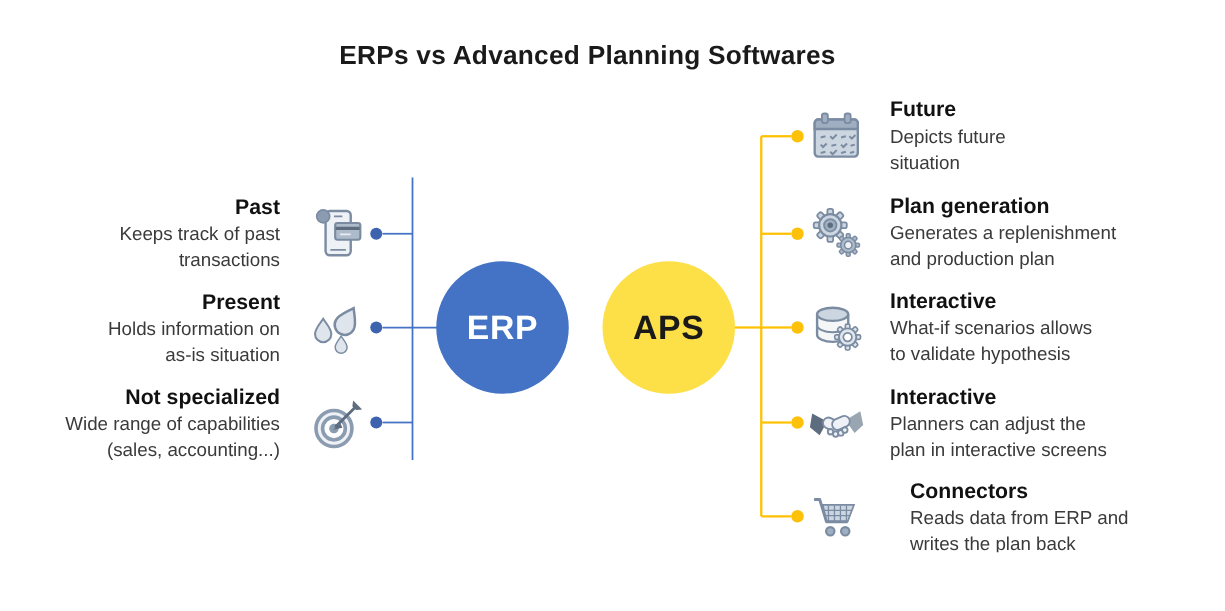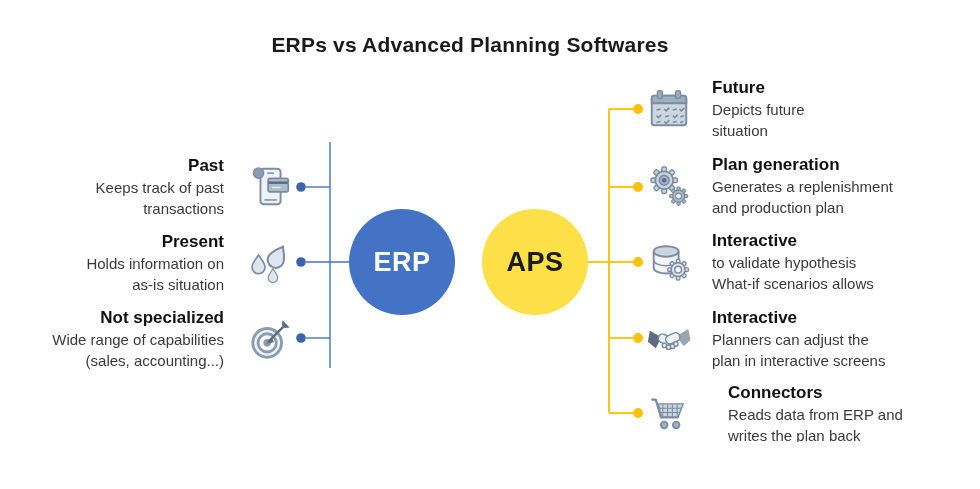--- a/index.html
+++ b/index.html
@@ -218,22 +218,22 @@
             <rect x="-2.4" y="-13.8" width="4.8" height="6.5" rx="1.6" transform="rotate(270)"></rect>
             <rect x="-2.4" y="-13.8" width="4.8" height="6.5" rx="1.6" transform="rotate(315)"></rect>
           </g>
           <circle r="9.3" fill="#DFE5EC" stroke="#7B8CA2" stroke-width="2"></circle>
           <circle r="4.6" fill="#FFFFFF" stroke="#7B8CA2" stroke-width="1.8"></circle>
         </g>
       </svg>
     </span>
     <div class="item-text">
       <div class="item-heading">Interactive</div>
+      <div class="item-line">What-if scenarios allows</div>
       <div class="item-line">to validate hypothesis</div>
-      <div class="item-line">What-if scenarios allows</div>
     </div>
   </div>
 
   <div class="item-row right" style="top:304px;">
     <span class="icon-box">
       <svg width="48" height="44" viewBox="0 0 48 48">
         <path d="M3 15 L16 22 L9.5 34 L1 27 Z" fill="#5D6C7E"></path>
         <path d="M45 13 L32 21 L40 32 L47.5 25 Z" fill="#9AA5B2"></path>
         <g fill="#EEF1F5" stroke="#7B8CA2" stroke-width="1.6">
           <rect x="12" y="20" width="16" height="9.5" rx="4.7" transform="rotate(26 20 25)"></rect>

